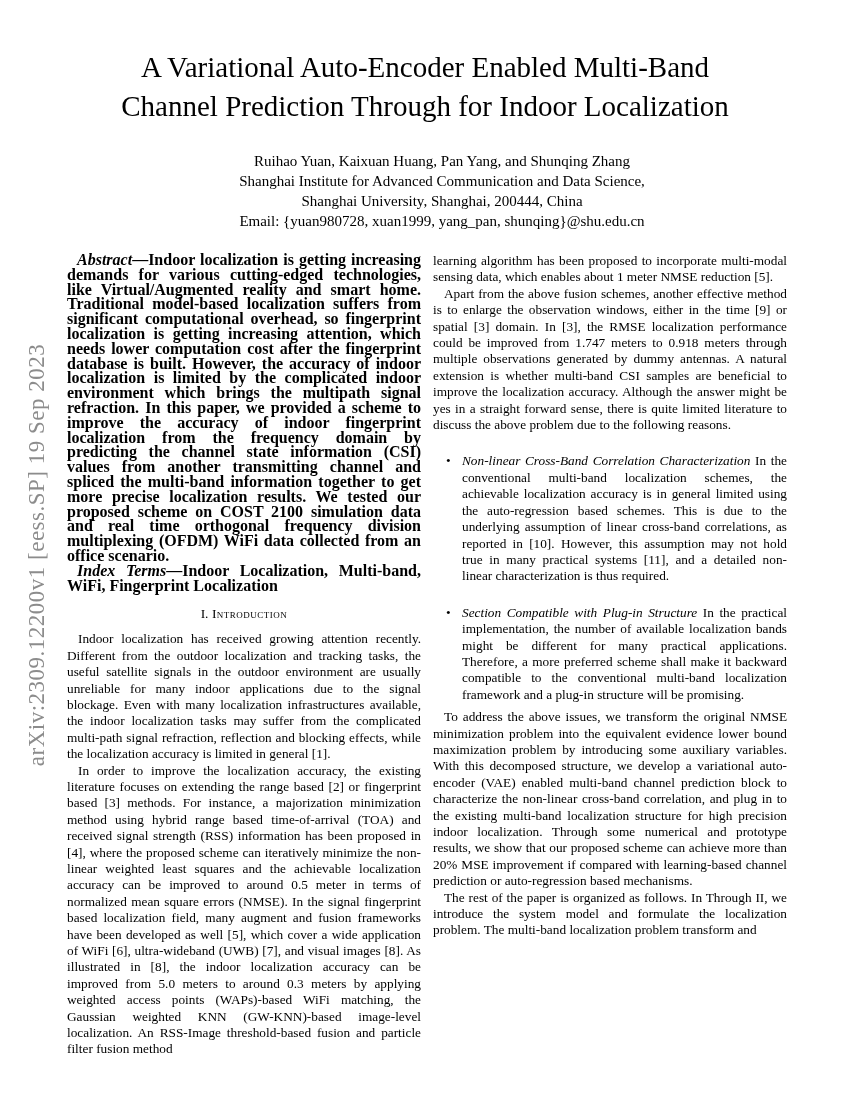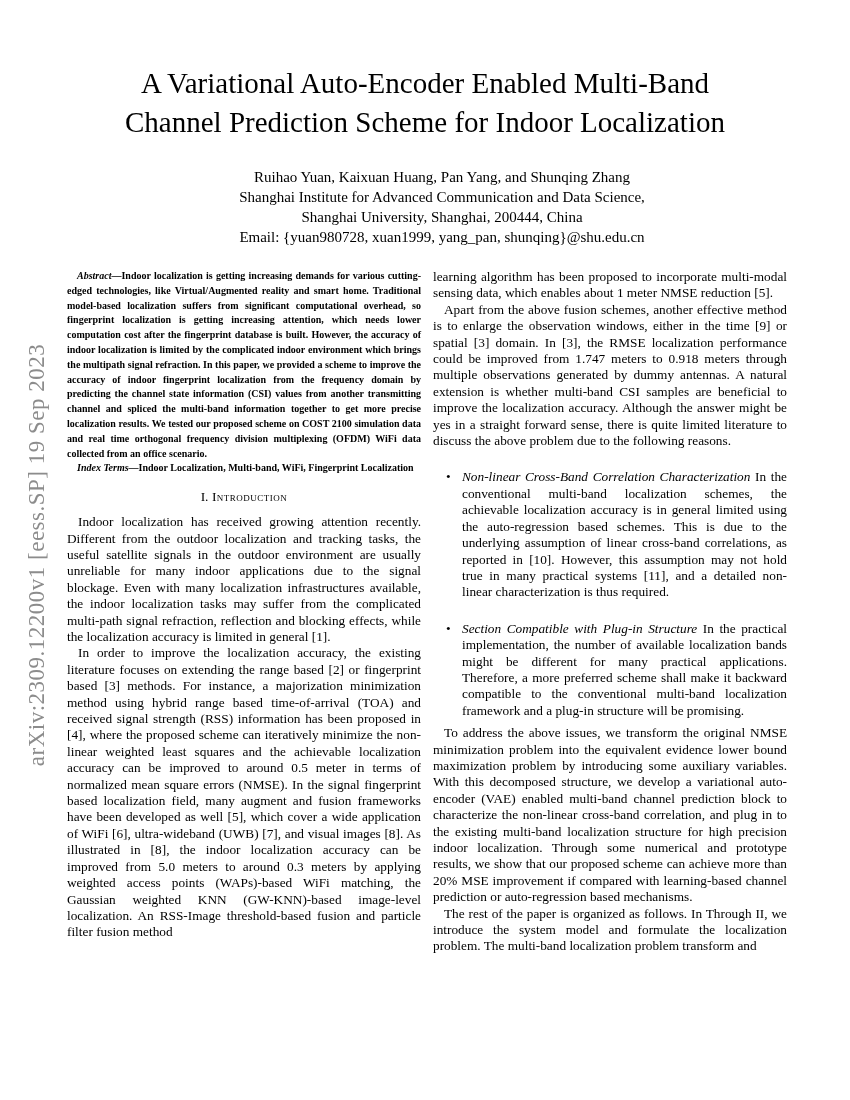--- a/index.html
+++ b/index.html
@@ -16,37 +16,37 @@
   .arxiv-strip {
     position: absolute;
     top: 555px;
     left: 37px;
     transform: translate(-50%, -50%) rotate(-90deg);
     white-space: nowrap;
     font-size: 23px;
     color: #8c8c8c;
     letter-spacing: 0.5px;
   }
-  .header { text-align: center; padding-top: 64px; }
+  .header { text-align: center; padding-top: 48px; }
   .title {
     font-size: 29px;
     line-height: 39px;
     font-weight: normal;
   }
   .author-block { margin-top: 25px; font-size: 15px; line-height: 20px; margin-left: 34px; }
   .columns {
     display: flex;
     gap: 12px;
     margin-left: 67px;
     margin-top: 22px;
     width: 720px;
   }
   .col { width: 354px; }
   .abstract-par {
-    font-size: 10px;
+    font-size: 16px;
     line-height: 14.8px;
     font-weight: bold;
     text-align: justify;
     text-indent: 10px;
   }
   .abstract-label { font-style: italic; }
   .section-heading {
     text-align: center;
     font-size: 13.5px;
     font-weight: normal;
@@ -82,21 +82,21 @@
 </head>
 <body>
 
 <div class="page">
 
   <div class="arxiv-strip">arXiv:2309.12200v1  [eess.SP]  19 Sep 2023</div>
 
   <div class="header">
     <h1 class="title">
       <span>A Variational Auto-Encoder Enabled Multi-Band</span><br>
-      <span>Channel Prediction Scheme for Indoor Localization</span>
+      <span>Channel Prediction Through for Indoor Localization</span>
     </h1>
     <div class="author-block">
       <div>Ruihao Yuan, Kaixuan Huang, Pan Yang, and Shunqing Zhang</div>
       <div>Shanghai Institute for Advanced Communication and Data Science,</div>
       <div>Shanghai University, Shanghai, 200444, China</div>
       <div>Email: {yuan980728, xuan1999, yang_pan, shunqing}@shu.edu.cn</div>
     </div>
   </div>
 
   <div class="columns">

